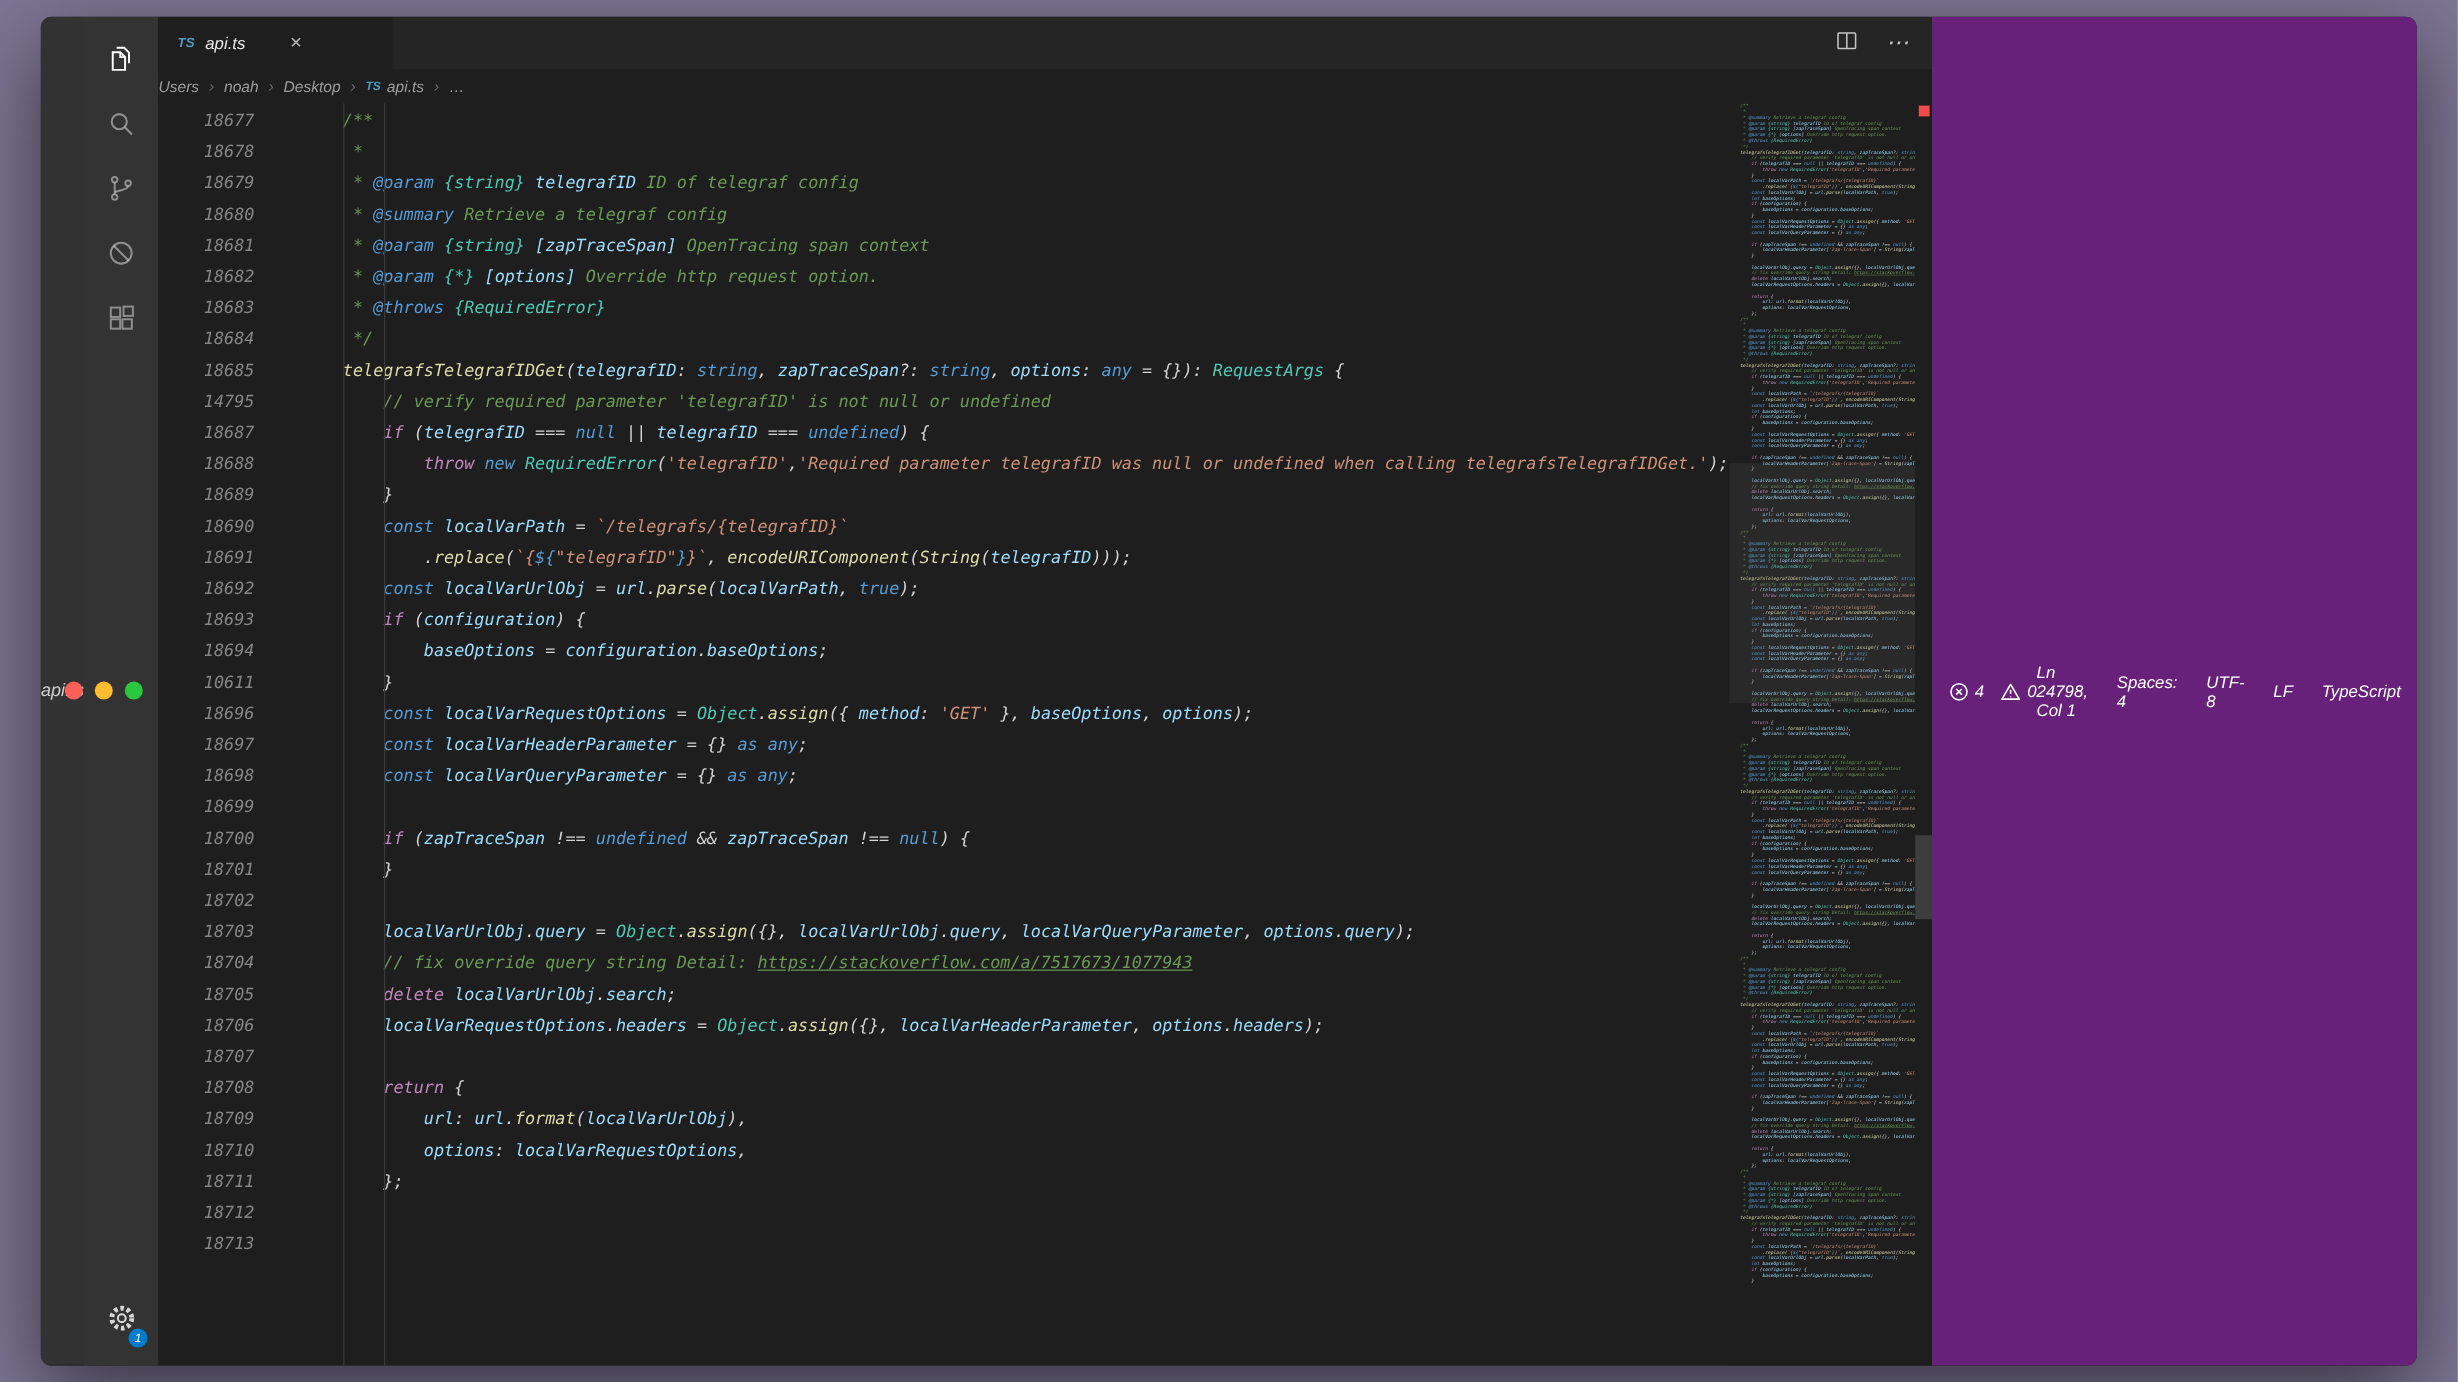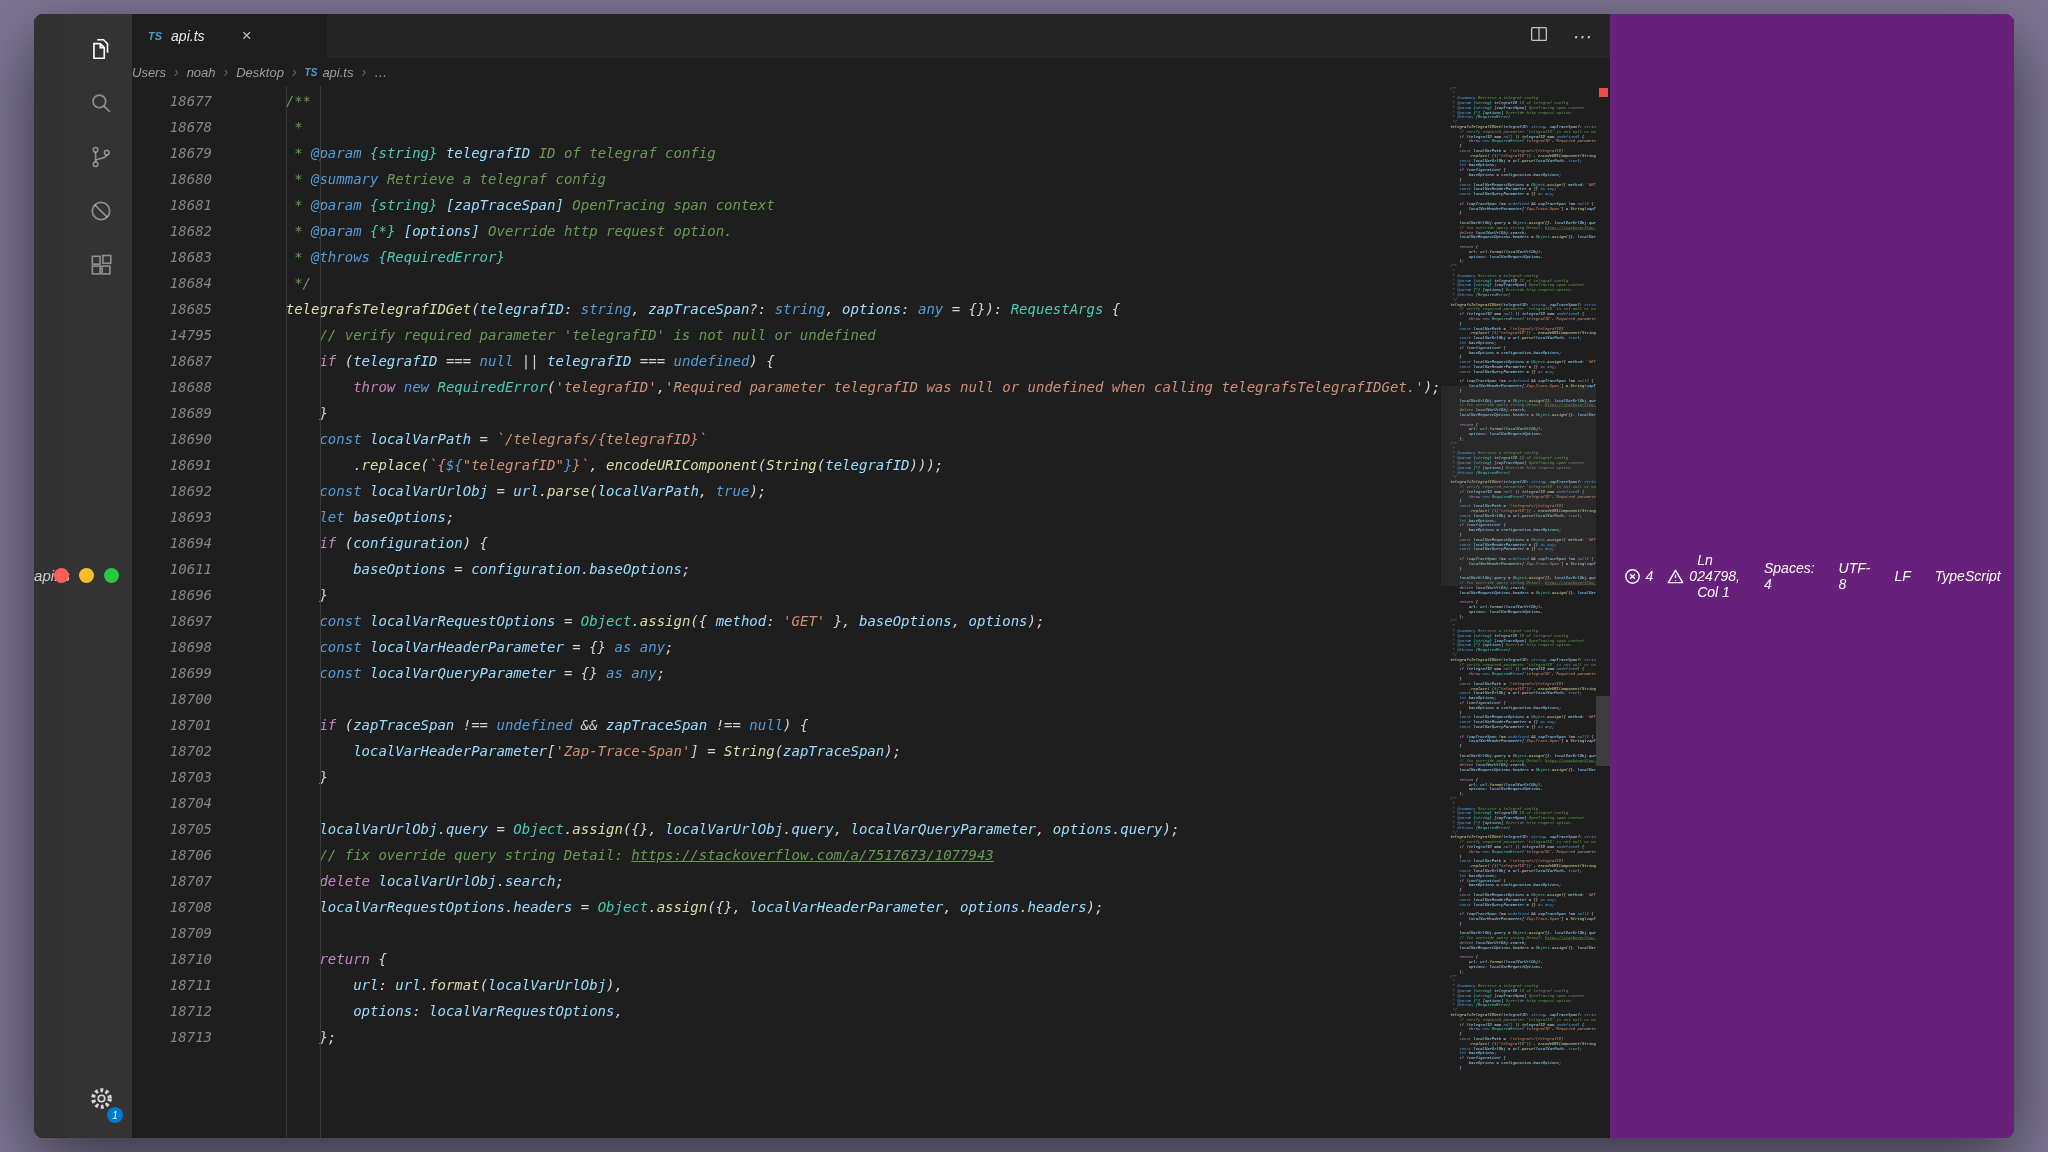--- a/index.html
+++ b/index.html
@@ -221,30 +221,28 @@
                 <div class="cl"><span class="tk-pln">    </span><span class="tk-com"> * </span><span class="tk-tag">@throws</span><span class="tk-com"> </span><span class="tk-typ">{RequiredError}</span></div>
                 <div class="cl"><span class="tk-pln">    </span><span class="tk-com"> */</span></div>
                 <div class="cl"><span class="tk-pln">    </span><span class="tk-fn">telegrafsTelegrafIDGet</span><span class="tk-pln">(</span><span class="tk-var">telegrafID</span><span class="tk-pln">: </span><span class="tk-kwb">string</span><span class="tk-pln">, </span><span class="tk-var">zapTraceSpan</span><span class="tk-pln">?: </span><span class="tk-kwb">string</span><span class="tk-pln">, </span><span class="tk-var">options</span><span class="tk-pln">: </span><span class="tk-kwb">any</span><span class="tk-pln"> = {}): </span><span class="tk-typ">RequestArgs</span><span class="tk-pln"> {</span></div>
                 <div class="cl"><span class="tk-pln">        </span><span class="tk-com">// verify required parameter 'telegrafID' is not null or undefined</span></div>
                 <div class="cl"><span class="tk-pln">        </span><span class="tk-ctl">if</span><span class="tk-pln"> (</span><span class="tk-var">telegrafID</span><span class="tk-pln"> === </span><span class="tk-kwb">null</span><span class="tk-pln"> || </span><span class="tk-var">telegrafID</span><span class="tk-pln"> === </span><span class="tk-kwb">undefined</span><span class="tk-pln">) {</span></div>
                 <div class="cl"><span class="tk-pln">            </span><span class="tk-ctl">throw</span><span class="tk-pln"> </span><span class="tk-kwb">new</span><span class="tk-pln"> </span><span class="tk-typ">RequiredError</span><span class="tk-pln">(</span><span class="tk-str">'telegrafID'</span><span class="tk-pln">,</span><span class="tk-str">'Required parameter telegrafID was null or undefined when calling telegrafsTelegrafIDGet.'</span><span class="tk-pln">);</span></div>
                 <div class="cl"><span class="tk-pln">        }</span></div>
                 <div class="cl"><span class="tk-pln">        </span><span class="tk-kwb">const</span><span class="tk-pln"> </span><span class="tk-var">localVarPath</span><span class="tk-pln"> = </span><span class="tk-str">`/telegrafs/{telegrafID}`</span></div>
                 <div class="cl"><span class="tk-pln">            .</span><span class="tk-fn">replace</span><span class="tk-pln">(</span><span class="tk-str">`{</span><span class="tk-kwb">${</span><span class="tk-str">"telegrafID"</span><span class="tk-kwb">}</span><span class="tk-str">}`</span><span class="tk-pln">, </span><span class="tk-fn">encodeURIComponent</span><span class="tk-pln">(</span><span class="tk-fn">String</span><span class="tk-pln">(</span><span class="tk-var">telegrafID</span><span class="tk-pln">)));</span></div>
                 <div class="cl"><span class="tk-pln">        </span><span class="tk-kwb">const</span><span class="tk-pln"> </span><span class="tk-var">localVarUrlObj</span><span class="tk-pln"> = </span><span class="tk-var">url</span><span class="tk-pln">.</span><span class="tk-fn">parse</span><span class="tk-pln">(</span><span class="tk-var">localVarPath</span><span class="tk-pln">, </span><span class="tk-kwb">true</span><span class="tk-pln">);</span></div>
-                <div class="cl"><span class="tk-pln">        </span><span class="tk-kwb">let</span><span class="tk-pln"> </span><span class="tk-var">baseOptions</span><span class="tk-pln">;</span></div>
                 <div class="cl"><span class="tk-pln">        </span><span class="tk-ctl">if</span><span class="tk-pln"> (</span><span class="tk-var">configuration</span><span class="tk-pln">) {</span></div>
                 <div class="cl"><span class="tk-pln">            </span><span class="tk-var">baseOptions</span><span class="tk-pln"> = </span><span class="tk-var">configuration</span><span class="tk-pln">.</span><span class="tk-var">baseOptions</span><span class="tk-pln">;</span></div>
                 <div class="cl"><span class="tk-pln">        }</span></div>
                 <div class="cl"><span class="tk-pln">        </span><span class="tk-kwb">const</span><span class="tk-pln"> </span><span class="tk-var">localVarRequestOptions</span><span class="tk-pln"> = </span><span class="tk-typ">Object</span><span class="tk-pln">.</span><span class="tk-fn">assign</span><span class="tk-pln">({ </span><span class="tk-var">method</span><span class="tk-pln">: </span><span class="tk-str">'GET'</span><span class="tk-pln"> }, </span><span class="tk-var">baseOptions</span><span class="tk-pln">, </span><span class="tk-var">options</span><span class="tk-pln">);</span></div>
                 <div class="cl"><span class="tk-pln">        </span><span class="tk-kwb">const</span><span class="tk-pln"> </span><span class="tk-var">localVarHeaderParameter</span><span class="tk-pln"> = {} </span><span class="tk-kwb">as</span><span class="tk-pln"> </span><span class="tk-kwb">any</span><span class="tk-pln">;</span></div>
                 <div class="cl"><span class="tk-pln">        </span><span class="tk-kwb">const</span><span class="tk-pln"> </span><span class="tk-var">localVarQueryParameter</span><span class="tk-pln"> = {} </span><span class="tk-kwb">as</span><span class="tk-pln"> </span><span class="tk-kwb">any</span><span class="tk-pln">;</span></div>
                 <div class="cl">&nbsp;</div>
                 <div class="cl"><span class="tk-pln">        </span><span class="tk-ctl">if</span><span class="tk-pln"> (</span><span class="tk-var">zapTraceSpan</span><span class="tk-pln"> !== </span><span class="tk-kwb">undefined</span><span class="tk-pln"> &amp;&amp; </span><span class="tk-var">zapTraceSpan</span><span class="tk-pln"> !== </span><span class="tk-kwb">null</span><span class="tk-pln">) {</span></div>
-                <div class="cl"><span class="tk-pln">            </span><span class="tk-var">localVarHeaderParameter</span><span class="tk-pln">[</span><span class="tk-str">'Zap-Trace-Span'</span><span class="tk-pln">] = </span><span class="tk-fn">String</span><span class="tk-pln">(</span><span class="tk-var">zapTraceSpan</span><span class="tk-pln">);</span></div>
                 <div class="cl"><span class="tk-pln">        }</span></div>
                 <div class="cl">&nbsp;</div>
                 <div class="cl"><span class="tk-pln">        </span><span class="tk-var">localVarUrlObj</span><span class="tk-pln">.</span><span class="tk-var">query</span><span class="tk-pln"> = </span><span class="tk-typ">Object</span><span class="tk-pln">.</span><span class="tk-fn">assign</span><span class="tk-pln">({}, </span><span class="tk-var">localVarUrlObj</span><span class="tk-pln">.</span><span class="tk-var">query</span><span class="tk-pln">, </span><span class="tk-var">localVarQueryParameter</span><span class="tk-pln">, </span><span class="tk-var">options</span><span class="tk-pln">.</span><span class="tk-var">query</span><span class="tk-pln">);</span></div>
                 <div class="cl"><span class="tk-pln">        </span><span class="tk-com">// fix override query string Detail: </span><span class="tk-lnk">https://stackoverflow.com/a/7517673/1077943</span></div>
                 <div class="cl"><span class="tk-pln">        </span><span class="tk-ctl">delete</span><span class="tk-pln"> </span><span class="tk-var">localVarUrlObj</span><span class="tk-pln">.</span><span class="tk-var">search</span><span class="tk-pln">;</span></div>
                 <div class="cl"><span class="tk-pln">        </span><span class="tk-var">localVarRequestOptions</span><span class="tk-pln">.</span><span class="tk-var">headers</span><span class="tk-pln"> = </span><span class="tk-typ">Object</span><span class="tk-pln">.</span><span class="tk-fn">assign</span><span class="tk-pln">({}, </span><span class="tk-var">localVarHeaderParameter</span><span class="tk-pln">, </span><span class="tk-var">options</span><span class="tk-pln">.</span><span class="tk-var">headers</span><span class="tk-pln">);</span></div>
                 <div class="cl">&nbsp;</div>
                 <div class="cl"><span class="tk-pln">        </span><span class="tk-ctl">return</span><span class="tk-pln"> {</span></div>
                 <div class="cl"><span class="tk-pln">            </span><span class="tk-var">url</span><span class="tk-pln">: </span><span class="tk-var">url</span><span class="tk-pln">.</span><span class="tk-fn">format</span><span class="tk-pln">(</span><span class="tk-var">localVarUrlObj</span><span class="tk-pln">),</span></div>
                 <div class="cl"><span class="tk-pln">            </span><span class="tk-var">options</span><span class="tk-pln">: </span><span class="tk-var">localVarRequestOptions</span><span class="tk-pln">,</span></div>

